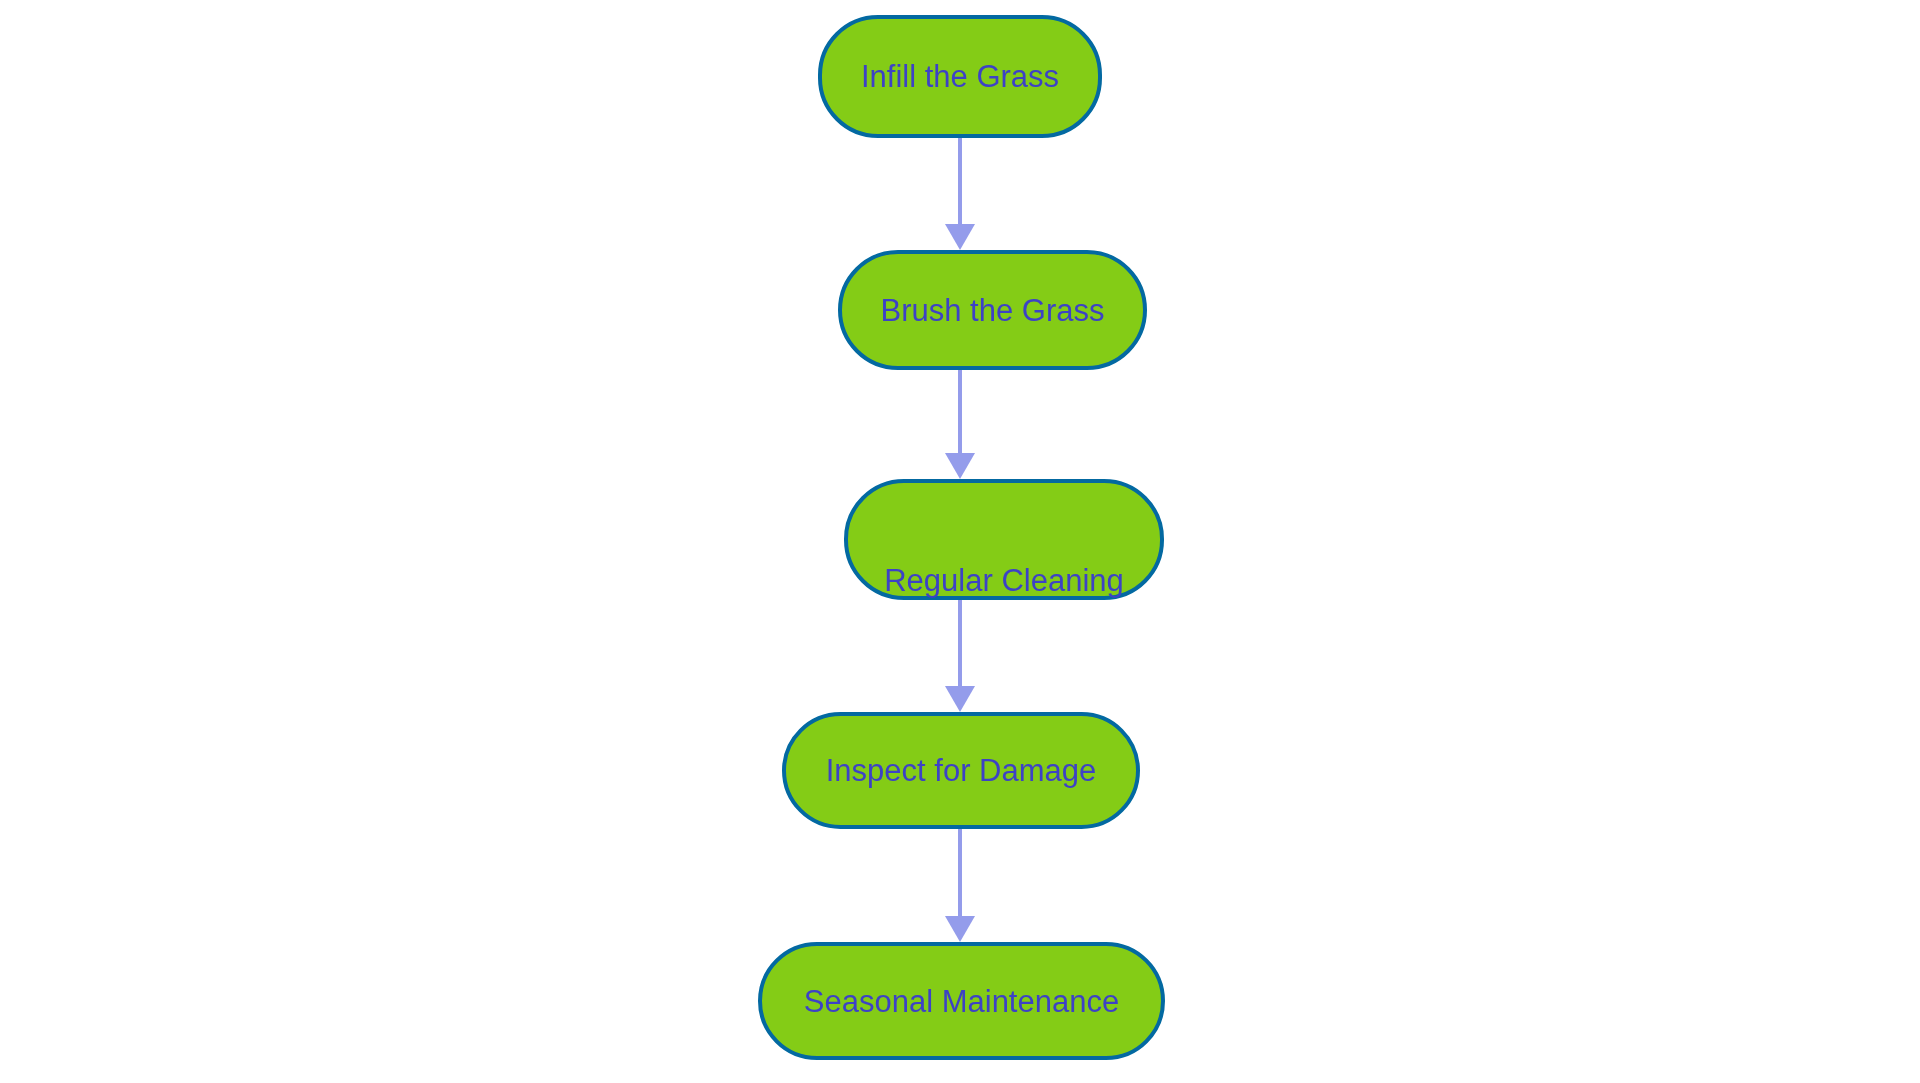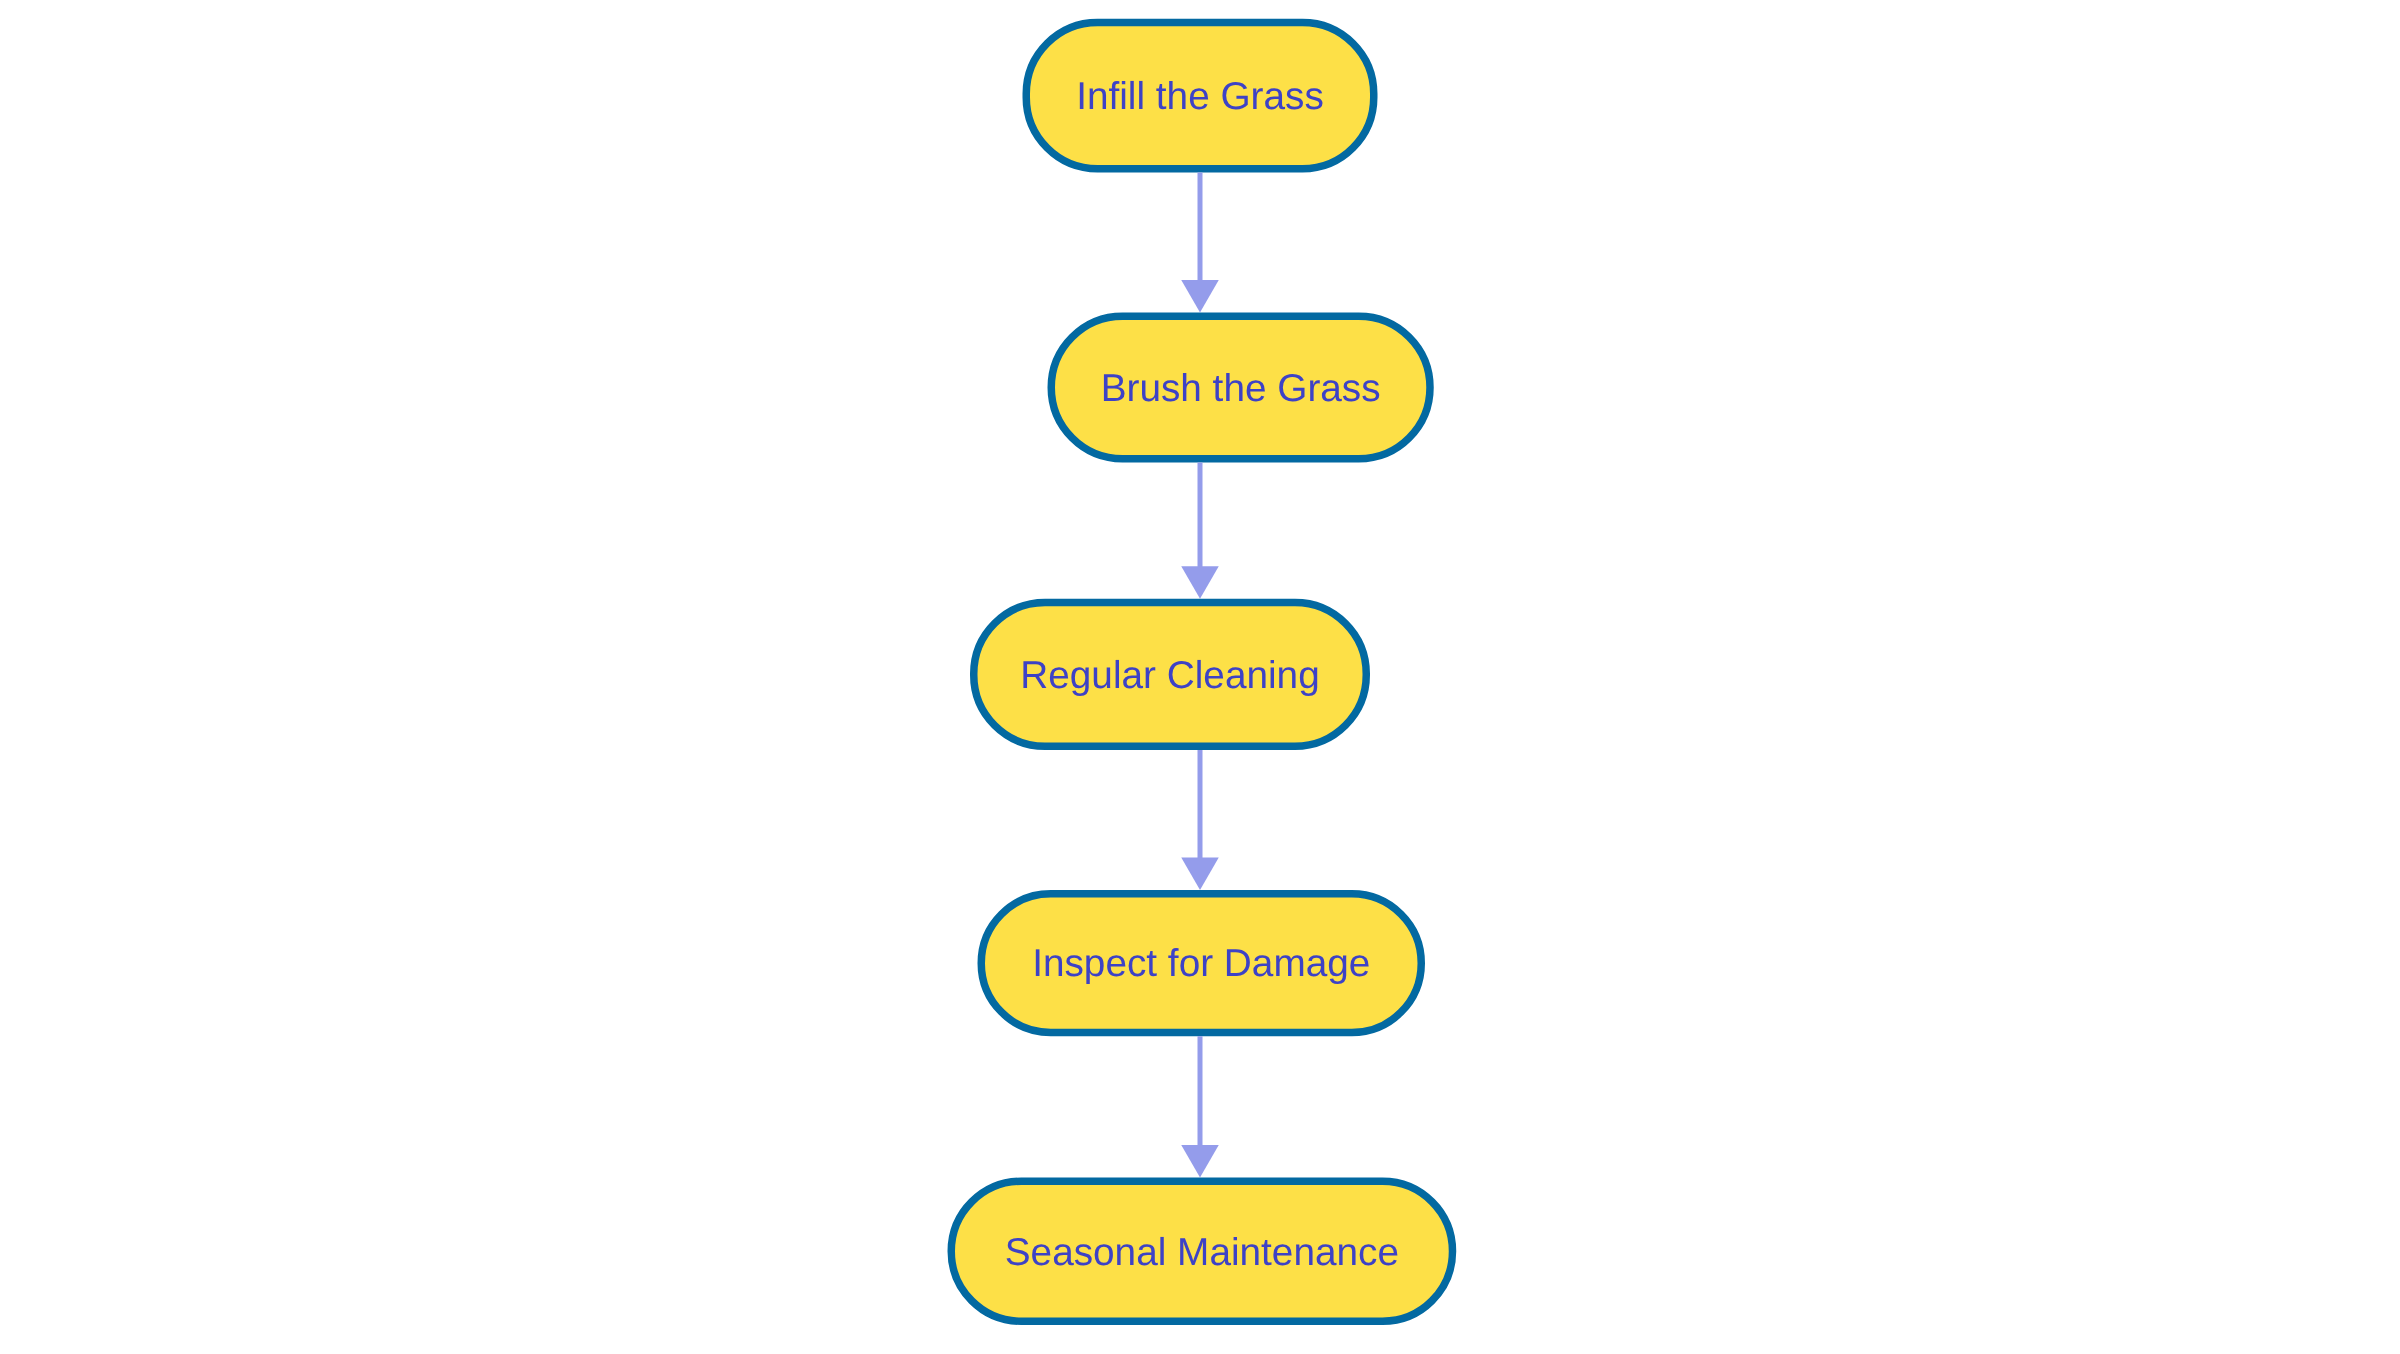--- a/index.html
+++ b/index.html
@@ -11,35 +11,35 @@
     position: relative;
     width: 1920px;
     height: 1083px;
     background: #ffffff;
     font-family: "Liberation Sans", sans-serif;
     overflow: hidden;
   }
   .flow-node {
     position: absolute;
     box-sizing: border-box;
-    background: #fde047;
-    border: 6px solid #0369a1;
+    background: #84cc16;
+    border: 4px solid #0369a1;
     border-radius: 60px;
     display: flex;
     align-items: center;
     justify-content: center;
     color: #3d42c6;
     font-size: 31px;
     line-height: 1;
     text-align: center;
     white-space: nowrap;
   }
   .node-1 { left: 818px; top: 15px;  width: 284px; height: 123px; }
   .node-2 { left: 838px; top: 250px; width: 309px; height: 120px; }
-  .node-3 { left: 776px; top: 479px; width: 320px; height: 121px; }
+  .node-3 { left: 844px; top: 479px; width: 320px; height: 121px; align-items: flex-end; }
   .node-4 { left: 782px; top: 712px; width: 358px; height: 117px; align-items: center; }
   .node-5 { left: 758px; top: 942px; width: 407px; height: 118px; }
 
   .arrow {
     position: absolute;
     left: 945px;            
     width: 30px;
   }
   .arrow-1 { top: 138px; height: 112px; }
   .arrow-2 { top: 370px; height: 109px; }

